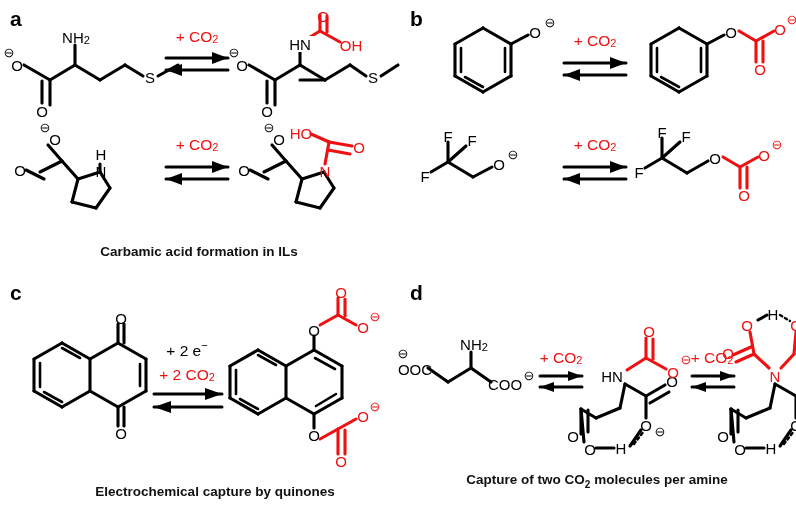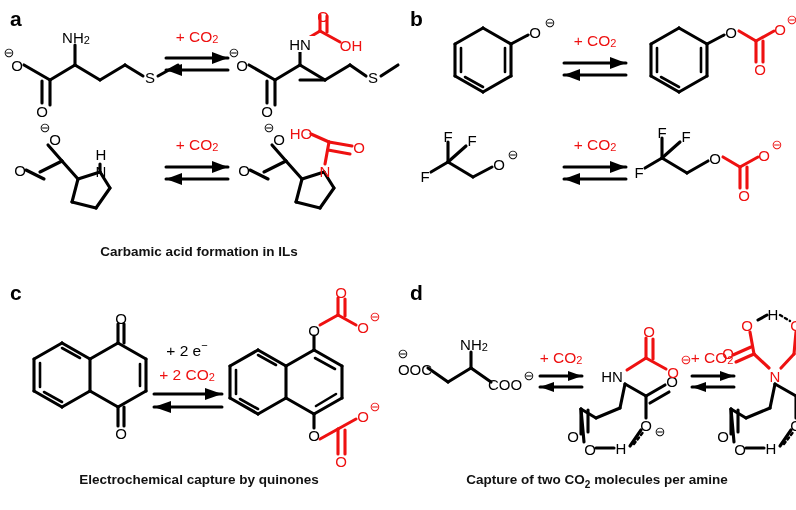--- a/index.html
+++ b/index.html
@@ -307,21 +307,21 @@
         <path class="rd" d="M320,143 L338,133"></path>
         <path class="rd" d="M338,133 L338,158"></path>
         <path class="rd" d="M345,134 L345,158"></path>
         <path class="rd" d="M338,133 L356,123"></path>
         <text class="atom-r" x="341" y="165">O</text>
         <text class="atom-r" x="363" y="120">O</text>
         <text class="chg-r" x="375" y="110">⊖</text>
       </g>
     </svg>
 
-    <div class="caption" style="left:0;top:190px;width:398px;">Electrochemical capture by quinones</div>
+    <div class="caption" style="left:0;top:202px;width:398px;padding-left:16px;">Electrochemical capture by quinones</div>
   </div>
 
   <div class="panel" style="left:398px;top:282px;width:398px;height:228px;">
     <div class="panel-letter" style="left:12px;top:0px;">d</div>
 
     <svg style="position:absolute;left:0;top:14px;" width="398" height="165" viewBox="0 0 398 165">
 
       <g>
         <path class="bk" d="M30,72 L50,86"></path>
         <path class="bk" d="M50,86 L73,72"></path>

